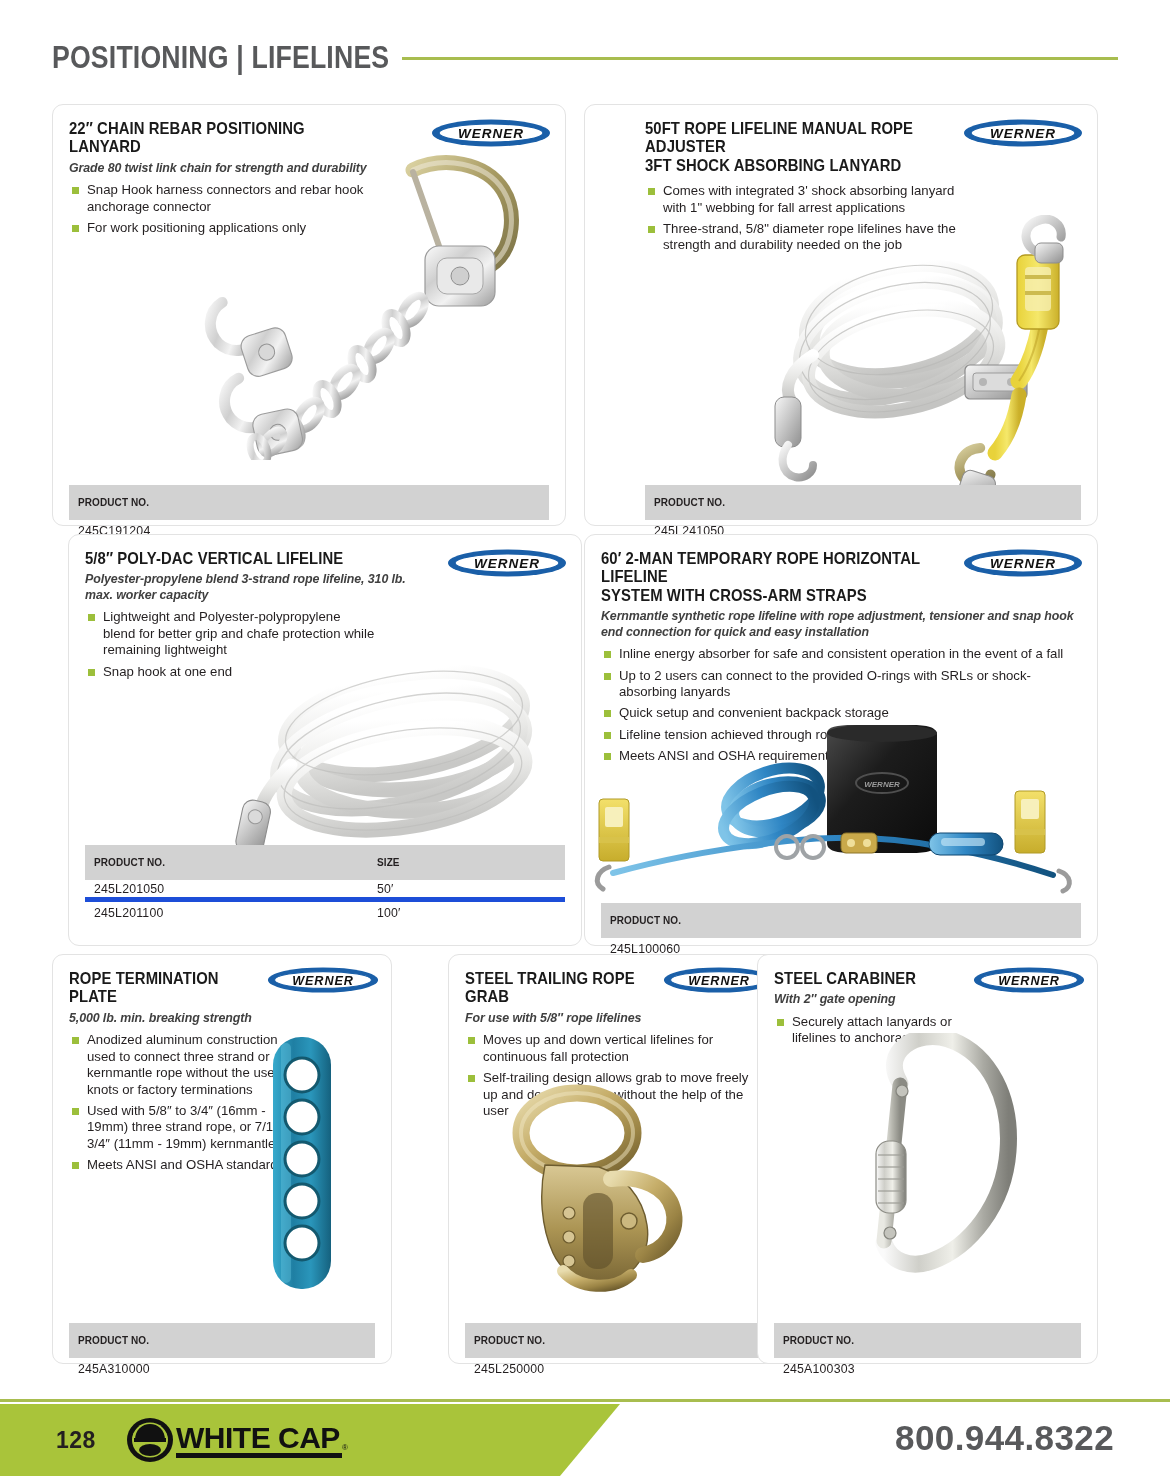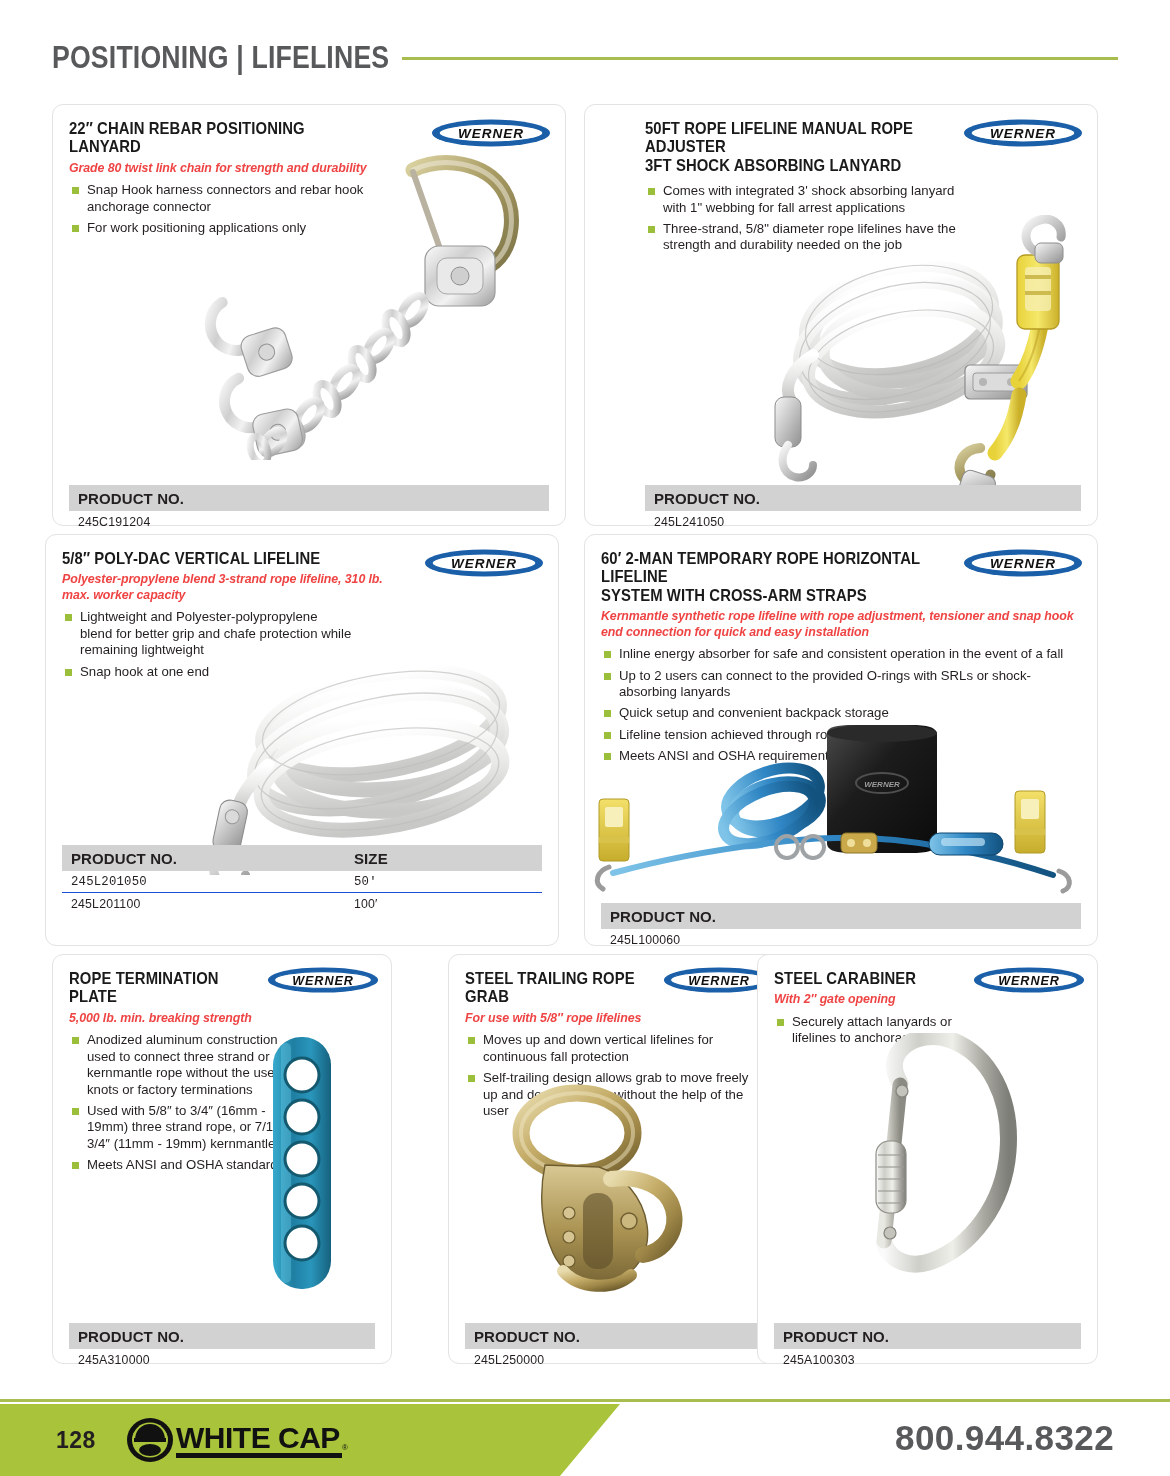--- a/index.html
+++ b/index.html
@@ -35,52 +35,52 @@
 
   .prod-title {
     font-family: "Liberation Sans Narrow", "Liberation Sans", sans-serif;
     font-size: 16.5px; font-weight: 700; color: #1a1a1a;
     line-height: 1.12; letter-spacing: .1px;
     transform: scaleX(.9); transform-origin: left top;
     width: 111%;
   }
   .prod-sub {
     font-size: 12.4px; font-weight: 700; font-style: italic;
-    color: #ef4444; line-height: 1.25; margin-top: 5px;
+    color: #404040; line-height: 1.25; margin-top: 5px;
     letter-spacing: -.1px;
   }
   ul.bullets { list-style: none; margin-top: 6px; }
   ul.bullets li {
     position: relative; padding-left: 18px; margin-bottom: 5px;
     font-size: 13.2px; line-height: 1.24; color: #231f20;
   }
   ul.bullets li::before {
     content: ""; position: absolute; left: 3px; top: 5px;
     width: 7px; height: 7px; background: #9cbf3b;
   }
 
   
   .werner { position: absolute; }
   .werner svg { display: block; }
 
   
   .pn-block { position: absolute; left: 16px; right: 16px; }
   .pn-head {
-    background: #d2d2d2; height: 26px;
+    background: #d2d2d2; height: 35px;
     display: flex; align-items: center;
     font-family: "Liberation Sans Narrow", "Liberation Sans", sans-serif;
-    font-size: 15px; font-weight: 700; color: #231f20; letter-spacing: .1px;
+    font-size: 10px; font-weight: 700; color: #231f20; letter-spacing: .1px;
   }
   .pn-head .c1 { padding-left: 9px; }
   .pn-row {
     display: flex; align-items: center; height: 22px;
     font-size: 12.3px; color: #231f20; letter-spacing: .2px;
   }
   .pn-row .c1 { padding-left: 9px; }
-  .pn-row.sep { border-bottom: 1px solid #1d4ed8; font-family: Liberation Mono, monospace; }
+  .pn-row.sep { border-bottom: 5px solid #1d4ed8; }
 
   
   .photo { position: absolute; }
   .photo svg { display: block; }
 
   
   .footer-rule {
     position: absolute; left: 0; top: 1399px; width: 1170px; height: 3px;
     background: #a8bd4f;
   }
@@ -293,21 +293,21 @@
         <div class="pn-head">
           <span class="c1" style="flex:1;">PRODUCT NO.</span>
         </div>
         <div class="pn-row">
           <span class="c1" style="flex:1;">245L241050</span>
         </div>
       </div>
     </div>
   </div>
 
-  <div class="card" style="left:45px; top:534px; width:514px; height:412px;">
+  <div class="card" style="left:68px; top:534px; width:514px; height:412px;">
     <div class="card-inner">
       <div class="prod-title" style="width:340px;">5/8″ POLY-DAC VERTICAL LIFELINE</div>
       <div class="prod-sub" style="width:330px;">Polyester-propylene blend 3-strand rope lifeline, 310 lb. max. worker capacity</div>
       <ul class="bullets" style="width:290px;">
         <li>Lightweight and Polyester-polypropylene blend for better grip and chafe protection while remaining lightweight</li>
         <li>Snap hook at one end</li>
       </ul>
 
       <div class="werner" style="right:14px; top:12px;">
         <svg width="120" height="32" viewBox="0 0 120 32">

